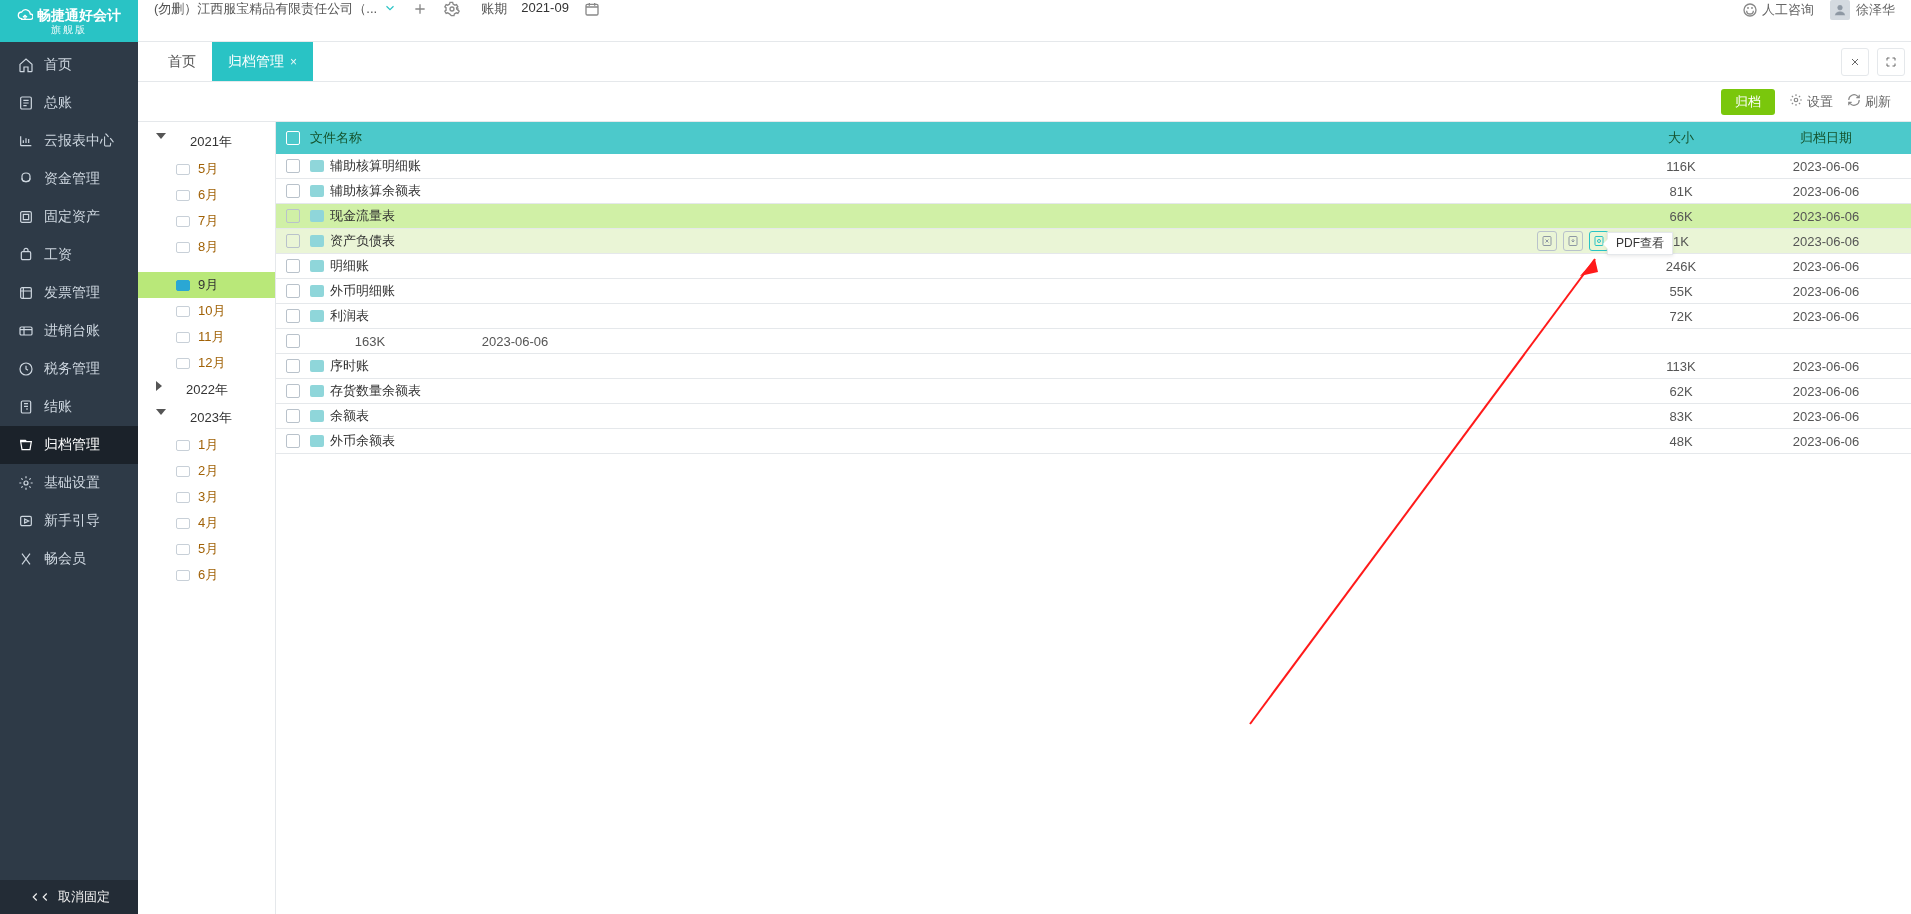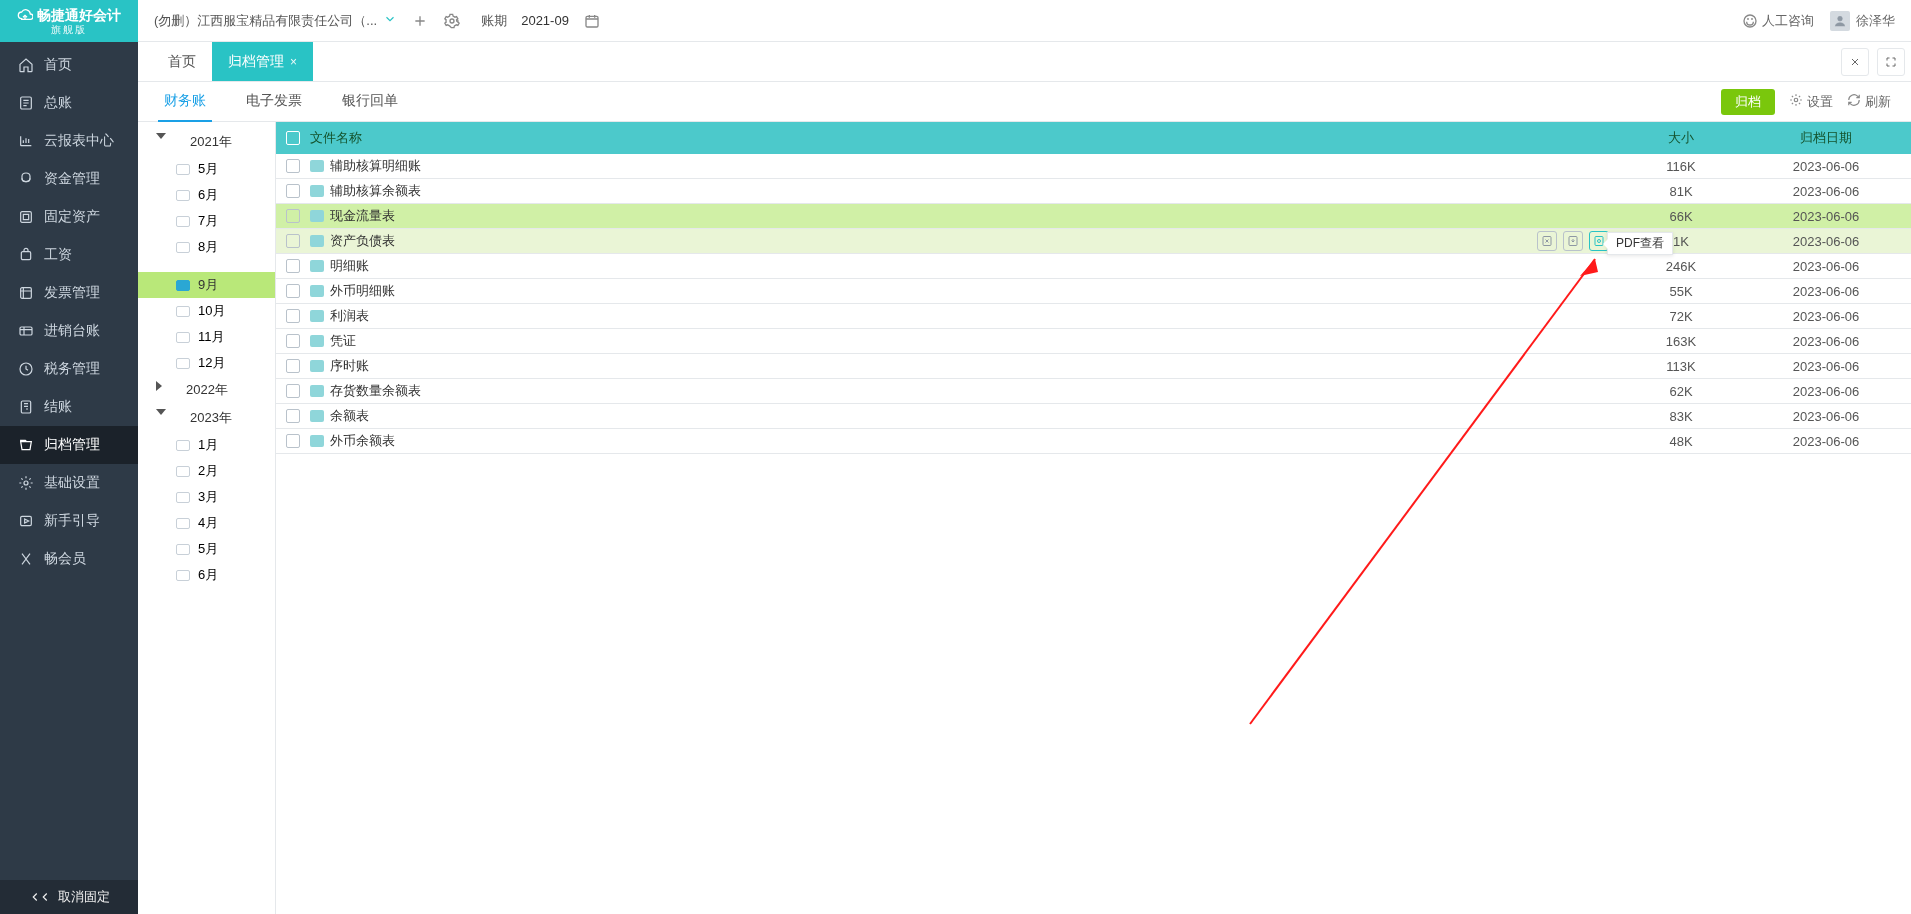--- a/index.html
+++ b/index.html
@@ -30,21 +30,21 @@
   .side .brand .b2{font-size:10px;opacity:.9;letter-spacing:2px;}
   .side .nav{flex:1;display:flex;flex-direction:column;padding-top:4px;}
   .side .nav a{display:flex;align-items:center;gap:10px;height:38px;padding:0 18px;color:#cdd6df;text-decoration:none;font-size:14px;}
   .side .nav a.active{background:var(--side-active);color:#fff;}
   .side .nav .ico{width:16px;height:16px;display:inline-flex;align-items:center;justify-content:center;}
   .side .nav .ico svg{stroke:#cdd6df;}
   .side .nav a.active .ico svg{stroke:#fff;}
   .side .foot{height:34px;display:flex;align-items:center;justify-content:center;color:#eee;font-size:13px;gap:6px;background:var(--side-dark);}
 
   
-  .top{position:absolute;left:138px;right:0;top:0;height:42px;display:flex;align-items:center;padding:0 16px;border-bottom:1px solid var(--border);gap:14px;background:#fff;}
+  .top{position:absolute;left:138px;right:0;top:0;height:42px;display:flex;align-items:flex-start;padding:0 16px;border-bottom:1px solid var(--border);gap:14px;background:#fff;}
   .top .company{display:flex;align-items:center;gap:6px;color:#555;max-width:300px;}
   .top .company span{white-space:nowrap;overflow:hidden;text-overflow:ellipsis;}
   .top .chev svg{stroke:var(--teal);}
   .top .ibtn{width:18px;height:18px;display:inline-flex;align-items:center;justify-content:center;cursor:pointer;}
   .top .ibtn svg{stroke:#888;}
   .top .period-lbl{color:#555;margin-left:6px;}
   .top .period-val{color:#333;}
   .top .sp{flex:1;}
   .top .right{display:flex;align-items:center;gap:16px;color:#666;}
   .avatar{width:20px;height:20px;border-radius:2px;background:#d4dae0;display:inline-flex;align-items:center;justify-content:center;}
@@ -70,21 +70,21 @@
   .tools .lnk svg{stroke:#888;}
 
   .body{flex:1;display:flex;min-height:0;}
 
   
   .tree{width:138px;border-right:1px solid var(--border);overflow:auto;padding-top:6px;font-size:13px;}
   .tree .yr{display:flex;align-items:flex-start;gap:24px;padding:5px 20px 5px 18px;cursor:pointer;color:#333;}
   .tree .yr .ar{width:0;height:0;border-style:solid;display:inline-block;}
   .tree .yr.open .ar{border-width:6px 5px 0 5px;border-color:#555 transparent transparent transparent;}
   .tree .yr.closed .ar{border-width:5px 0 5px 6px;border-color:transparent transparent transparent #555;}
-  .tree .mo{display:flex;align-items:center;gap:8px;padding:4px 8px 4px 38px;cursor:pointer;color:#000000;}
+  .tree .mo{display:flex;align-items:center;gap:8px;padding:4px 8px 4px 38px;cursor:pointer;color:#a16207;}
   .tree .mo .fld{width:14px;height:11px;border:1px solid #c8d0d8;border-radius:2px;background:#fff;position:relative;}
   .tree .mo.sel{background:var(--green-lt);color:#333;margin-top:12px;}
   .tree .mo.sel .fld{background:#2aa7d4;border-color:#2aa7d4;}
 
   
   .tbl{flex:1;overflow:auto;position:relative;}
   .thead{display:flex;align-items:center;height:32px;background:var(--teal-header);color:#14532d;font-size:13px;position:sticky;top:0;}
   .thead .c-chk{width:34px;display:flex;justify-content:center;}
   .thead .c-name{flex:1;display:flex;align-items:center;gap:6px;}
   .thead .c-size{width:120px;text-align:center;}
@@ -338,25 +338,20 @@
       <span class="sqbtn">
         <svg width="12" height="12" viewBox="0 0 24 24" fill="none" stroke-width="2">
             <path d="M4 9V4h5M20 9V4h-5M4 15v5h5M20 15v5h-5"></path>
           </svg>
       </span>
     </div>
   </div>
 
   <div class="content">
     <div class="subtabs">
-      <div id="subTabs" style="display:flex;gap:28px;">
-          <div class="st active">财务账</div>
-          <div class="st">电子发票</div>
-          <div class="st">银行回单</div>
-        </div>
       <div class="tools">
         <span class="pill">归档</span>
         <span class="lnk">
           <svg width="14" height="14" viewBox="0 0 24 24" fill="none" stroke-width="2">
               <circle cx="12" cy="12" r="3"></circle>
               <path d="M12 2v3M12 19v3M4.9 4.9l2.1 2.1M17 17l2.1 2.1M2 12h3M19 12h3M4.9 19.1L7 17M17 7l2.1-2.1"></path>
             </svg>
           <span>设置</span>
         </span>
         <span class="lnk">
@@ -545,24 +540,20 @@
                 <span class="fico"></span>
                 <span>利润表</span>
               </div>
               <div class="c-size">72K</div>
               <div class="c-date">2023-06-06</div>
             </div>
             <div class="row">
               <div class="c-chk">
                 <span class="chk"></span>
               </div>
-              <div class="c-name">
-                <span class="fico"></span>
-                <span>凭证</span>
-              </div>
               <div class="c-size">163K</div>
               <div class="c-date">2023-06-06</div>
             </div>
             <div class="row">
               <div class="c-chk">
                 <span class="chk"></span>
               </div>
               <div class="c-name">
                 <span class="fico"></span>
                 <span>序时账</span>

